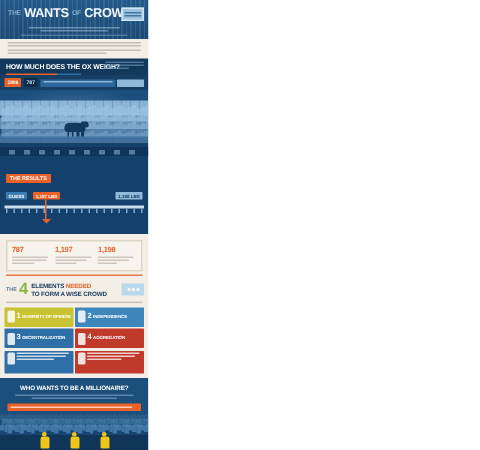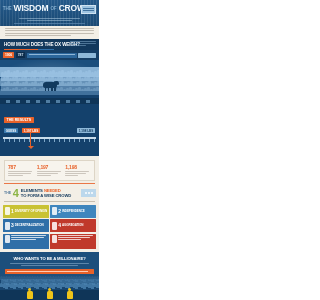--- a/index.html
+++ b/index.html
@@ -134,21 +134,21 @@
 </style>
 </head>
 <body>
 
 <div class="page">
 
   <div class="header">
     <div class="hdr-texture"></div>
     <div class="title">
       <span class="sm">THE</span>
-      <span class="big">WISDOM</span>
+      <span class="big">WANTS</span>
       <span class="sm">OF</span>
       <span class="big">CROWDS</span>
     </div>
     <div class="hdr-flag">
       <i style="top:2px"></i>
         <i style="top:4px"></i>
     </div>
     <div class="hdr-sub">
       <span class="micro" style="width:70%;margin:0 auto 1.2px"></span>
       <span class="micro" style="width:52%;margin:0 auto"></span>

